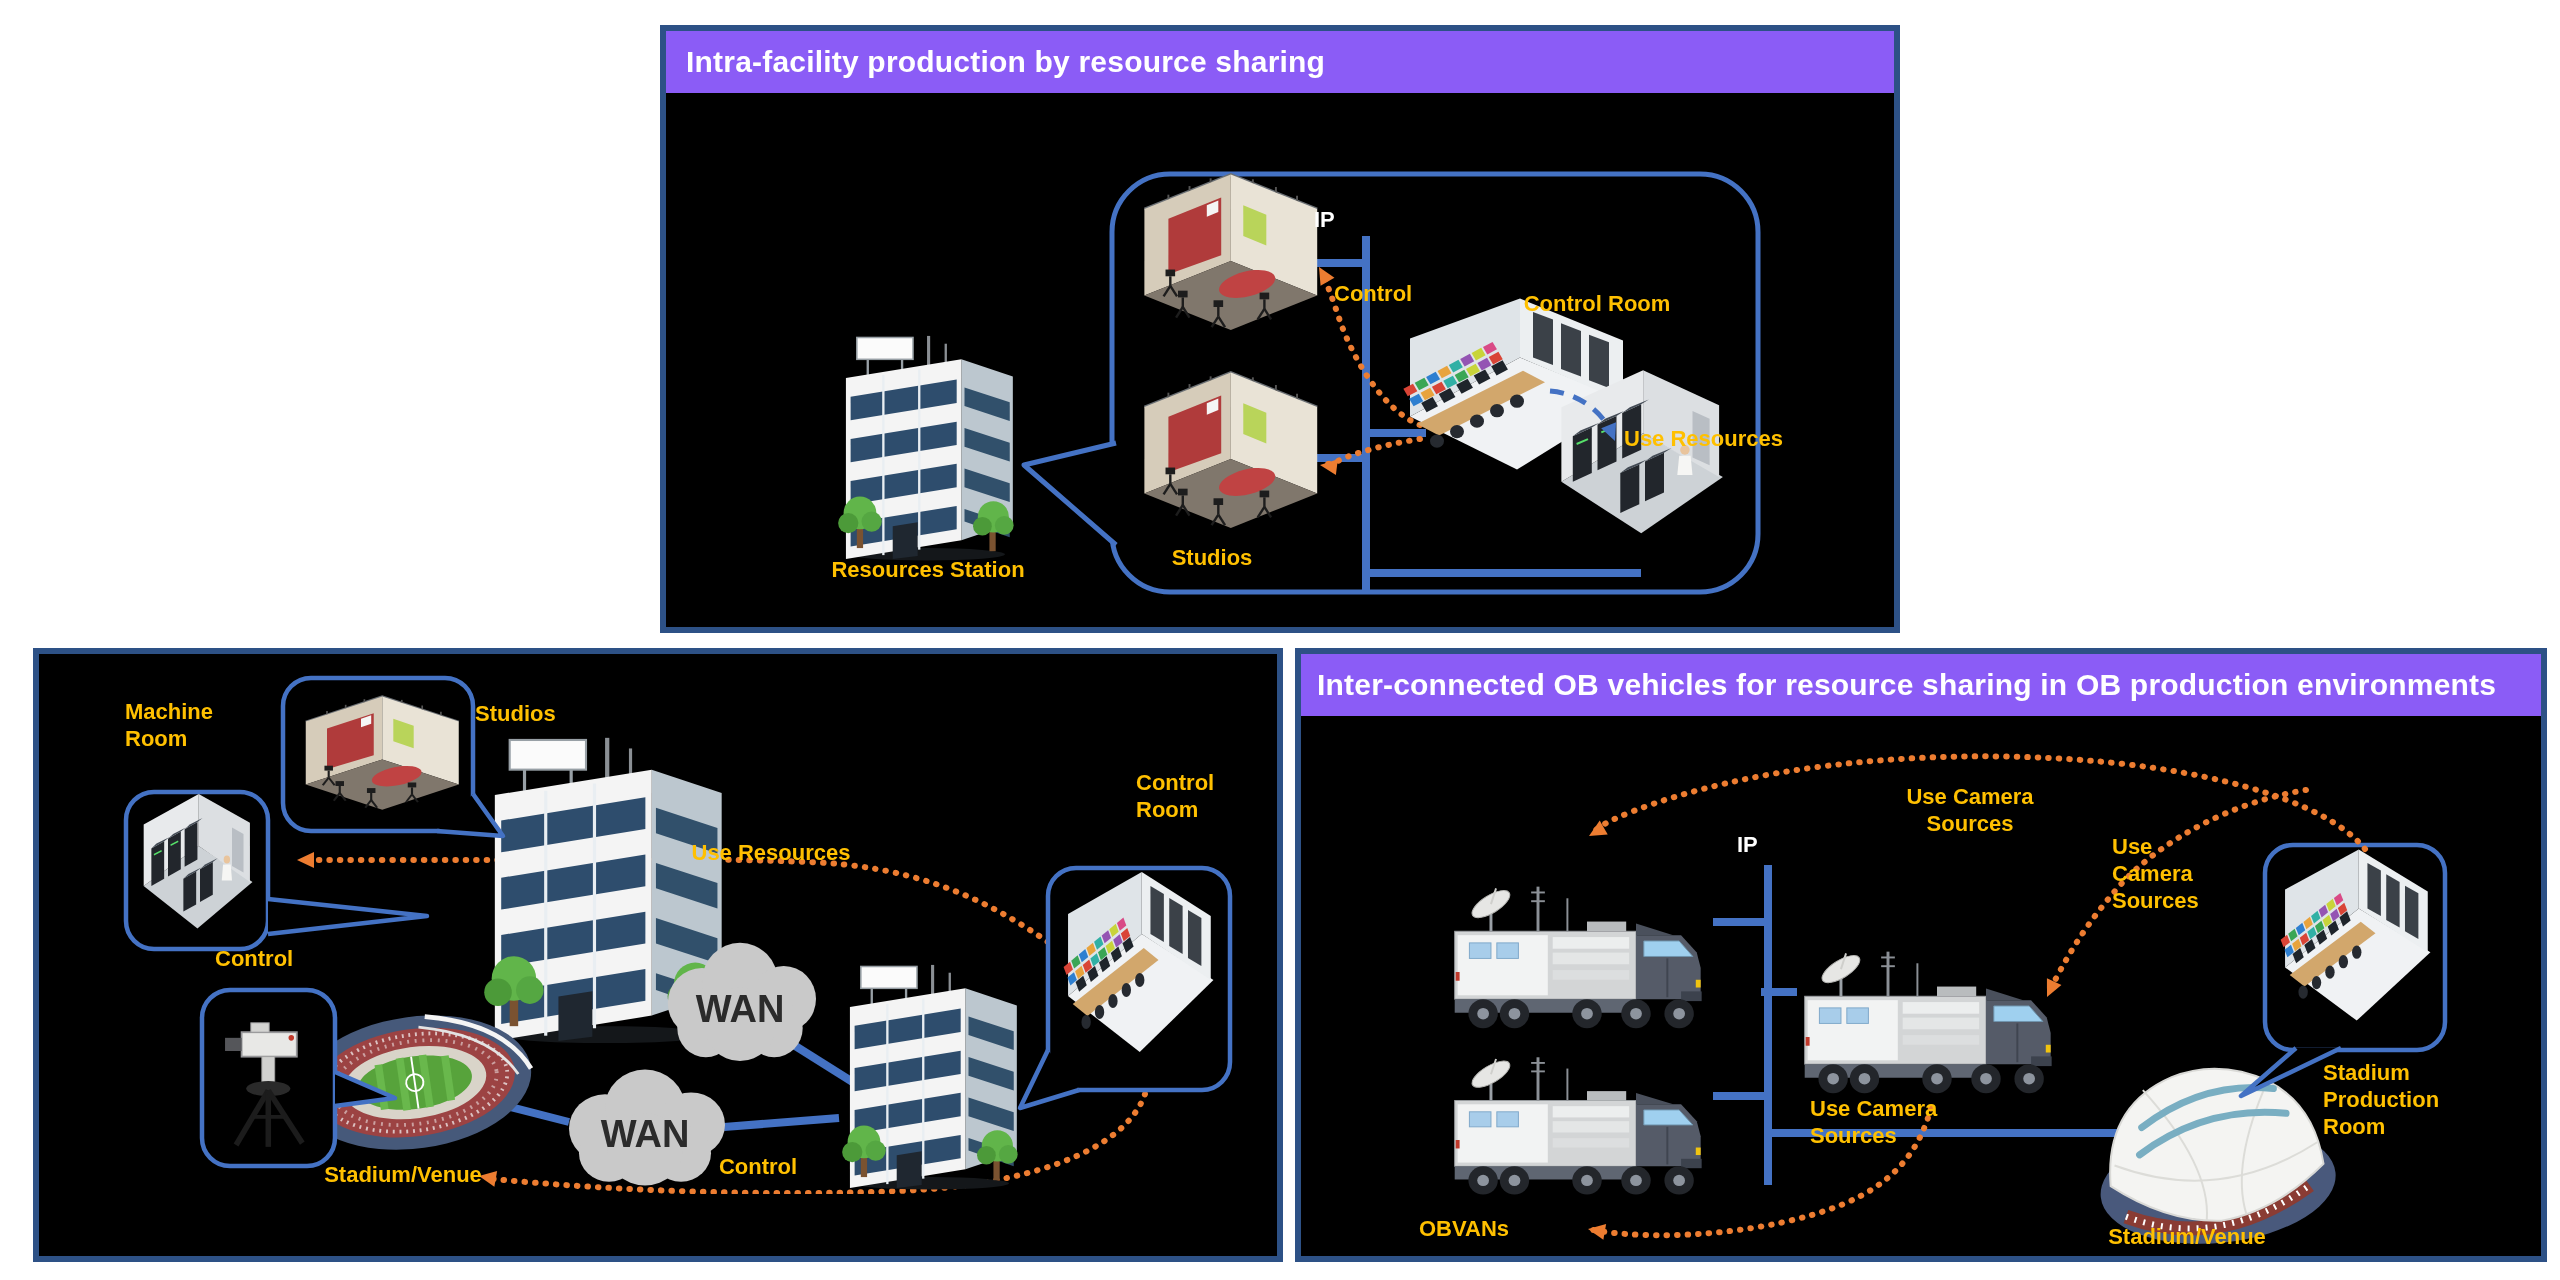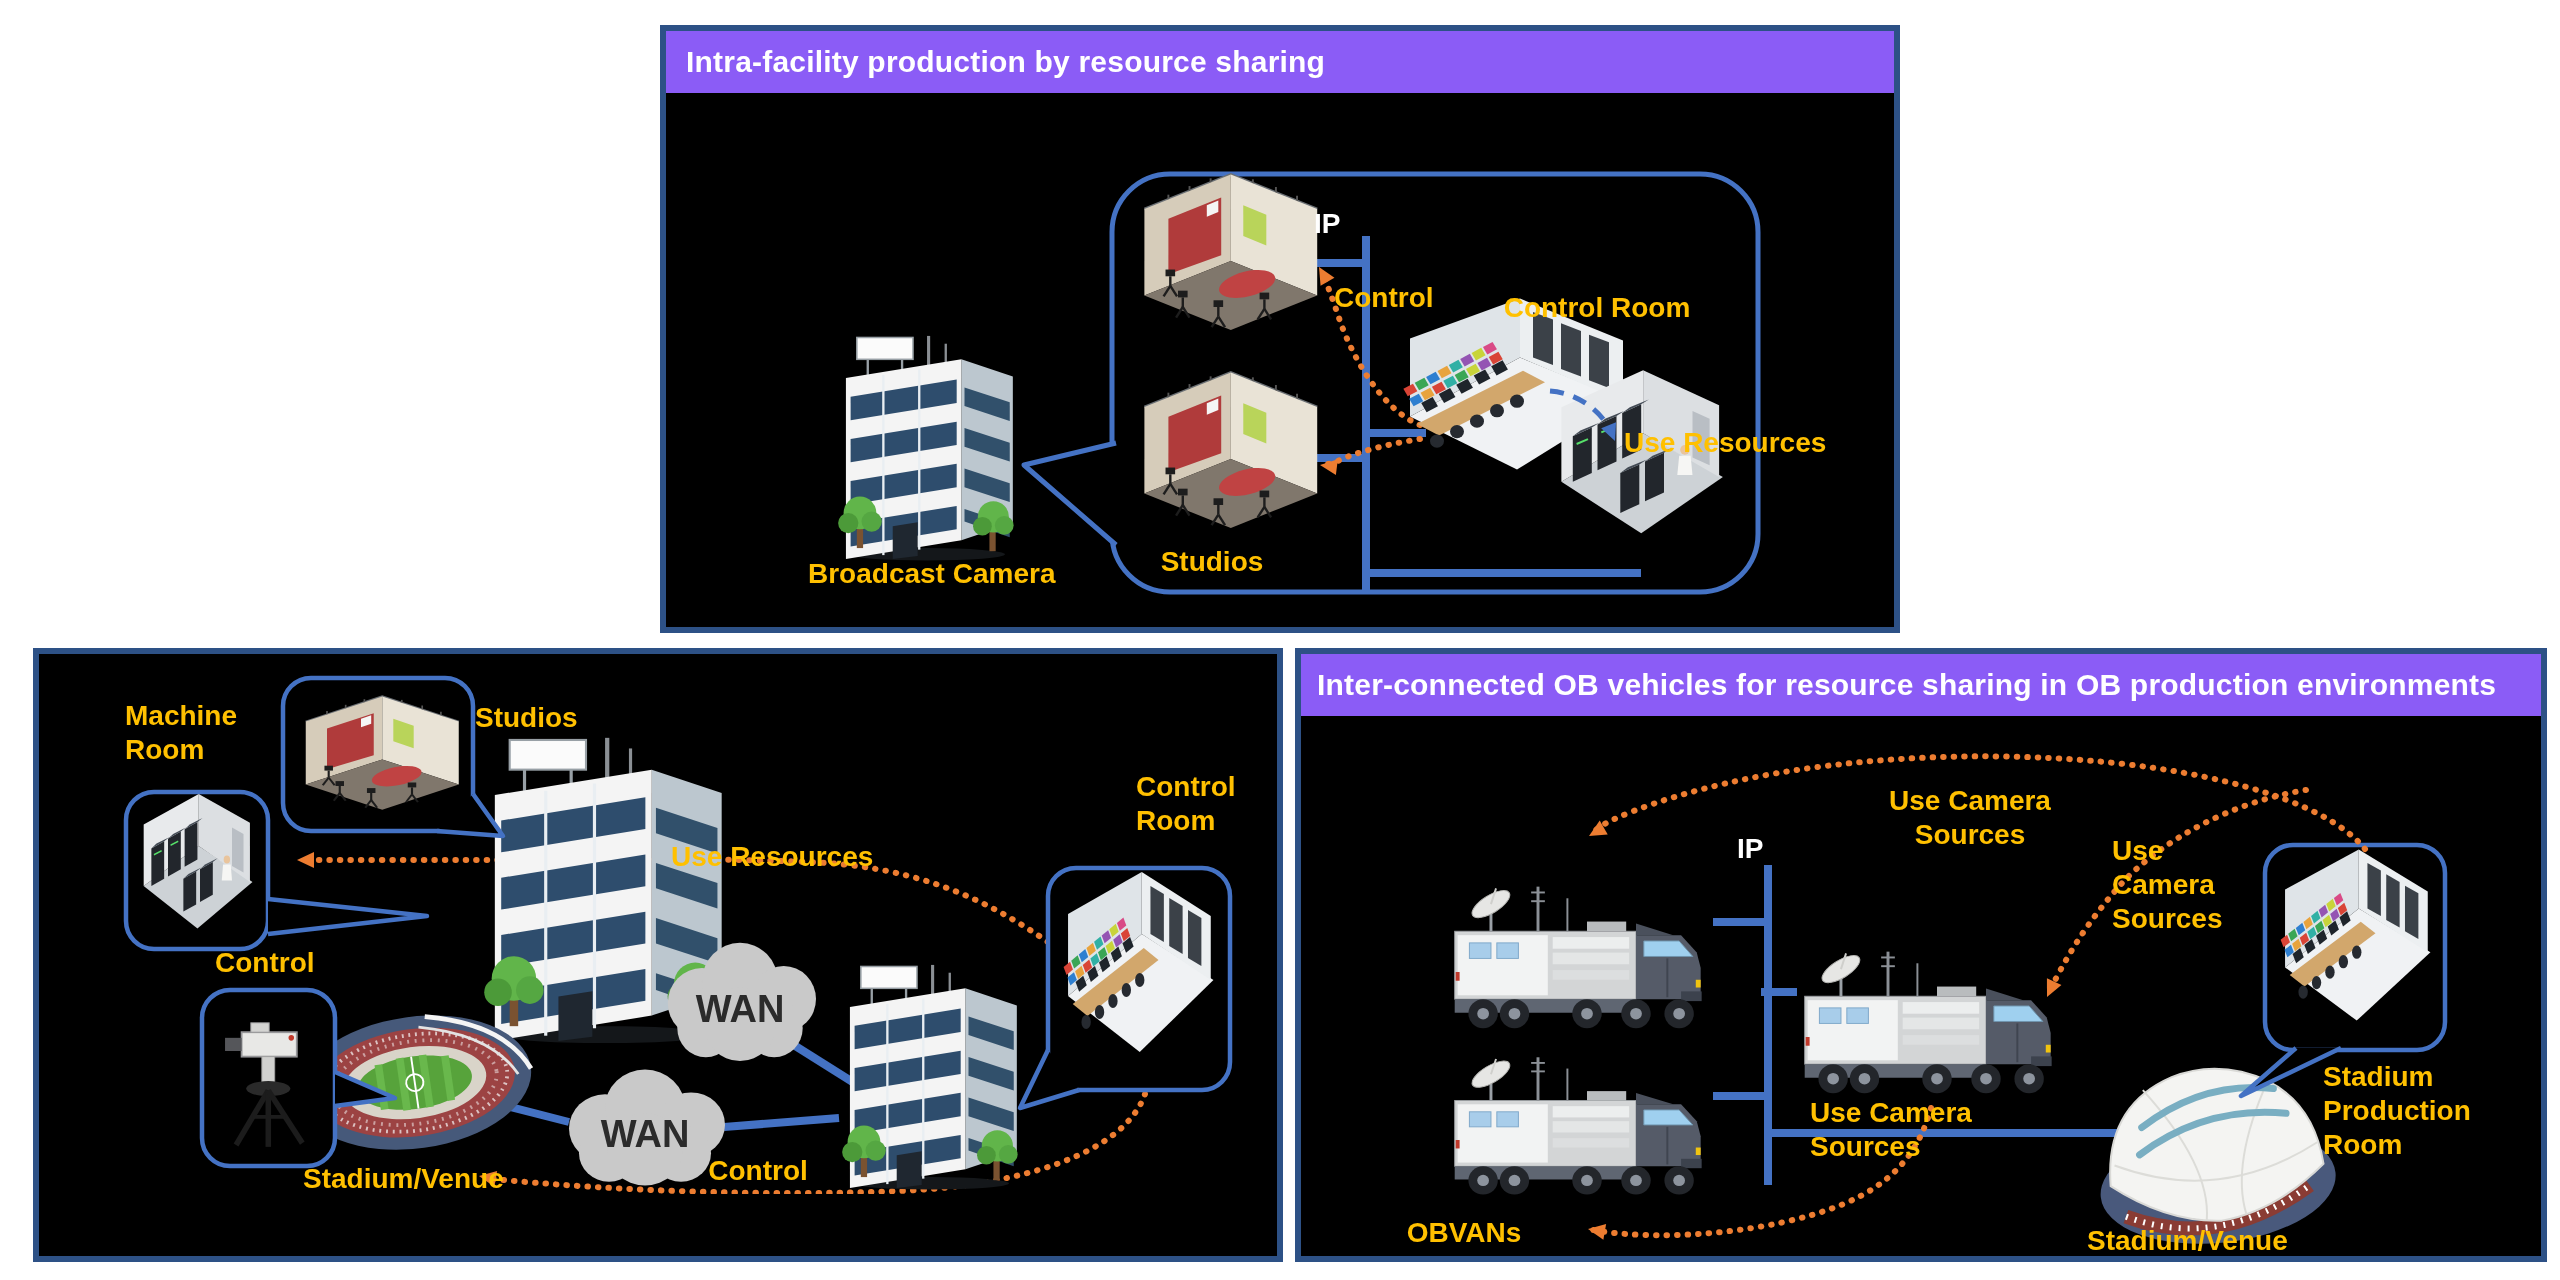--- a/index.html
+++ b/index.html
@@ -3,21 +3,21 @@
 <meta charset="utf-8">
 <style>
   html,body{margin:0;padding:0;}
   body{width:2560px;height:1280px;background:#ffffff;position:relative;overflow:hidden;
        font-family:"Liberation Sans", sans-serif;}
   .panel{position:absolute;background:#000;border:6px solid #2D5186;box-sizing:border-box;}
   .phead{height:62px;background:#8b5cf6;display:flex;align-items:center;padding-left:20px;box-sizing:border-box;}
   .ptitle{font-weight:bold;font-size:30px;color:#fff;white-space:nowrap;letter-spacing:.2px;}
   .pbody{position:relative;background:#000;}
   .pbody svg{position:absolute;left:0;top:0;}
-  .lbl{position:absolute;font-weight:bold;font-size:28px;color:#FFC000;line-height:1.22;}
+  .lbl{position:absolute;font-weight:bold;font-size:22px;color:#FFC000;line-height:1.22;}
   .white{color:#ffffff;}
   .dark{color:#2b2b2b;font-size:38px;}
   .center{text-align:center;}
   .nw{white-space:nowrap;}
 </style>
 </head>
 <body>
 
 <svg width="0" height="0" style="position:absolute">
 <defs>
@@ -276,21 +276,21 @@
       <use href="#serverroom" transform="translate(884,287) scale(0.95,0.97)"></use>
 
       <path d="M884,298 C912,300 936,318 947,342" fill="none" stroke="#4472C4" stroke-width="5" stroke-dasharray="14 10"></path>
       <use href="#arr" transform="translate(949,348) rotate(68)" fill="#4472C4"></use>
     </svg>
     <div class="lbl white nw" style="left:648px;top:114px;">IP</div>
     <div class="lbl nw" style="left:668px;top:188px;">Control</div>
     <div class="lbl center nw" style="left:831px;top:198px;width:200px;">Control Room</div>
     <div class="lbl nw" style="left:958px;top:333px;">Use Resources</div>
     <div class="lbl center nw" style="left:486px;top:452px;width:120px;">Studios</div>
-    <div class="lbl center nw" style="left:142px;top:464px;width:240px;">Broadcast Camera</div>
+    <div class="lbl center nw" style="left:142px;top:464px;width:240px;">Resources Station</div>
   </div>
 </div>
 
 <div class="panel" style="left:33px;top:648px;width:1250px;height:614px;">
   <div class="pbody" style="width:1062px;height:540px;border-radius:20px;">
     <svg width="1238" height="540" viewBox="0 0 1238 540">
 
       <g fill="none" stroke="#ED7D31" stroke-width="6" stroke-dasharray="0.5 10" stroke-linecap="round">
         <path d="M1009,288 C940,240 870,212 770,208 C640,203 520,206 420,206 L262,206"></path>
         <path d="M1106,440 C1085,500 980,532 860,537 C740,542 580,538 445,524"></path>

